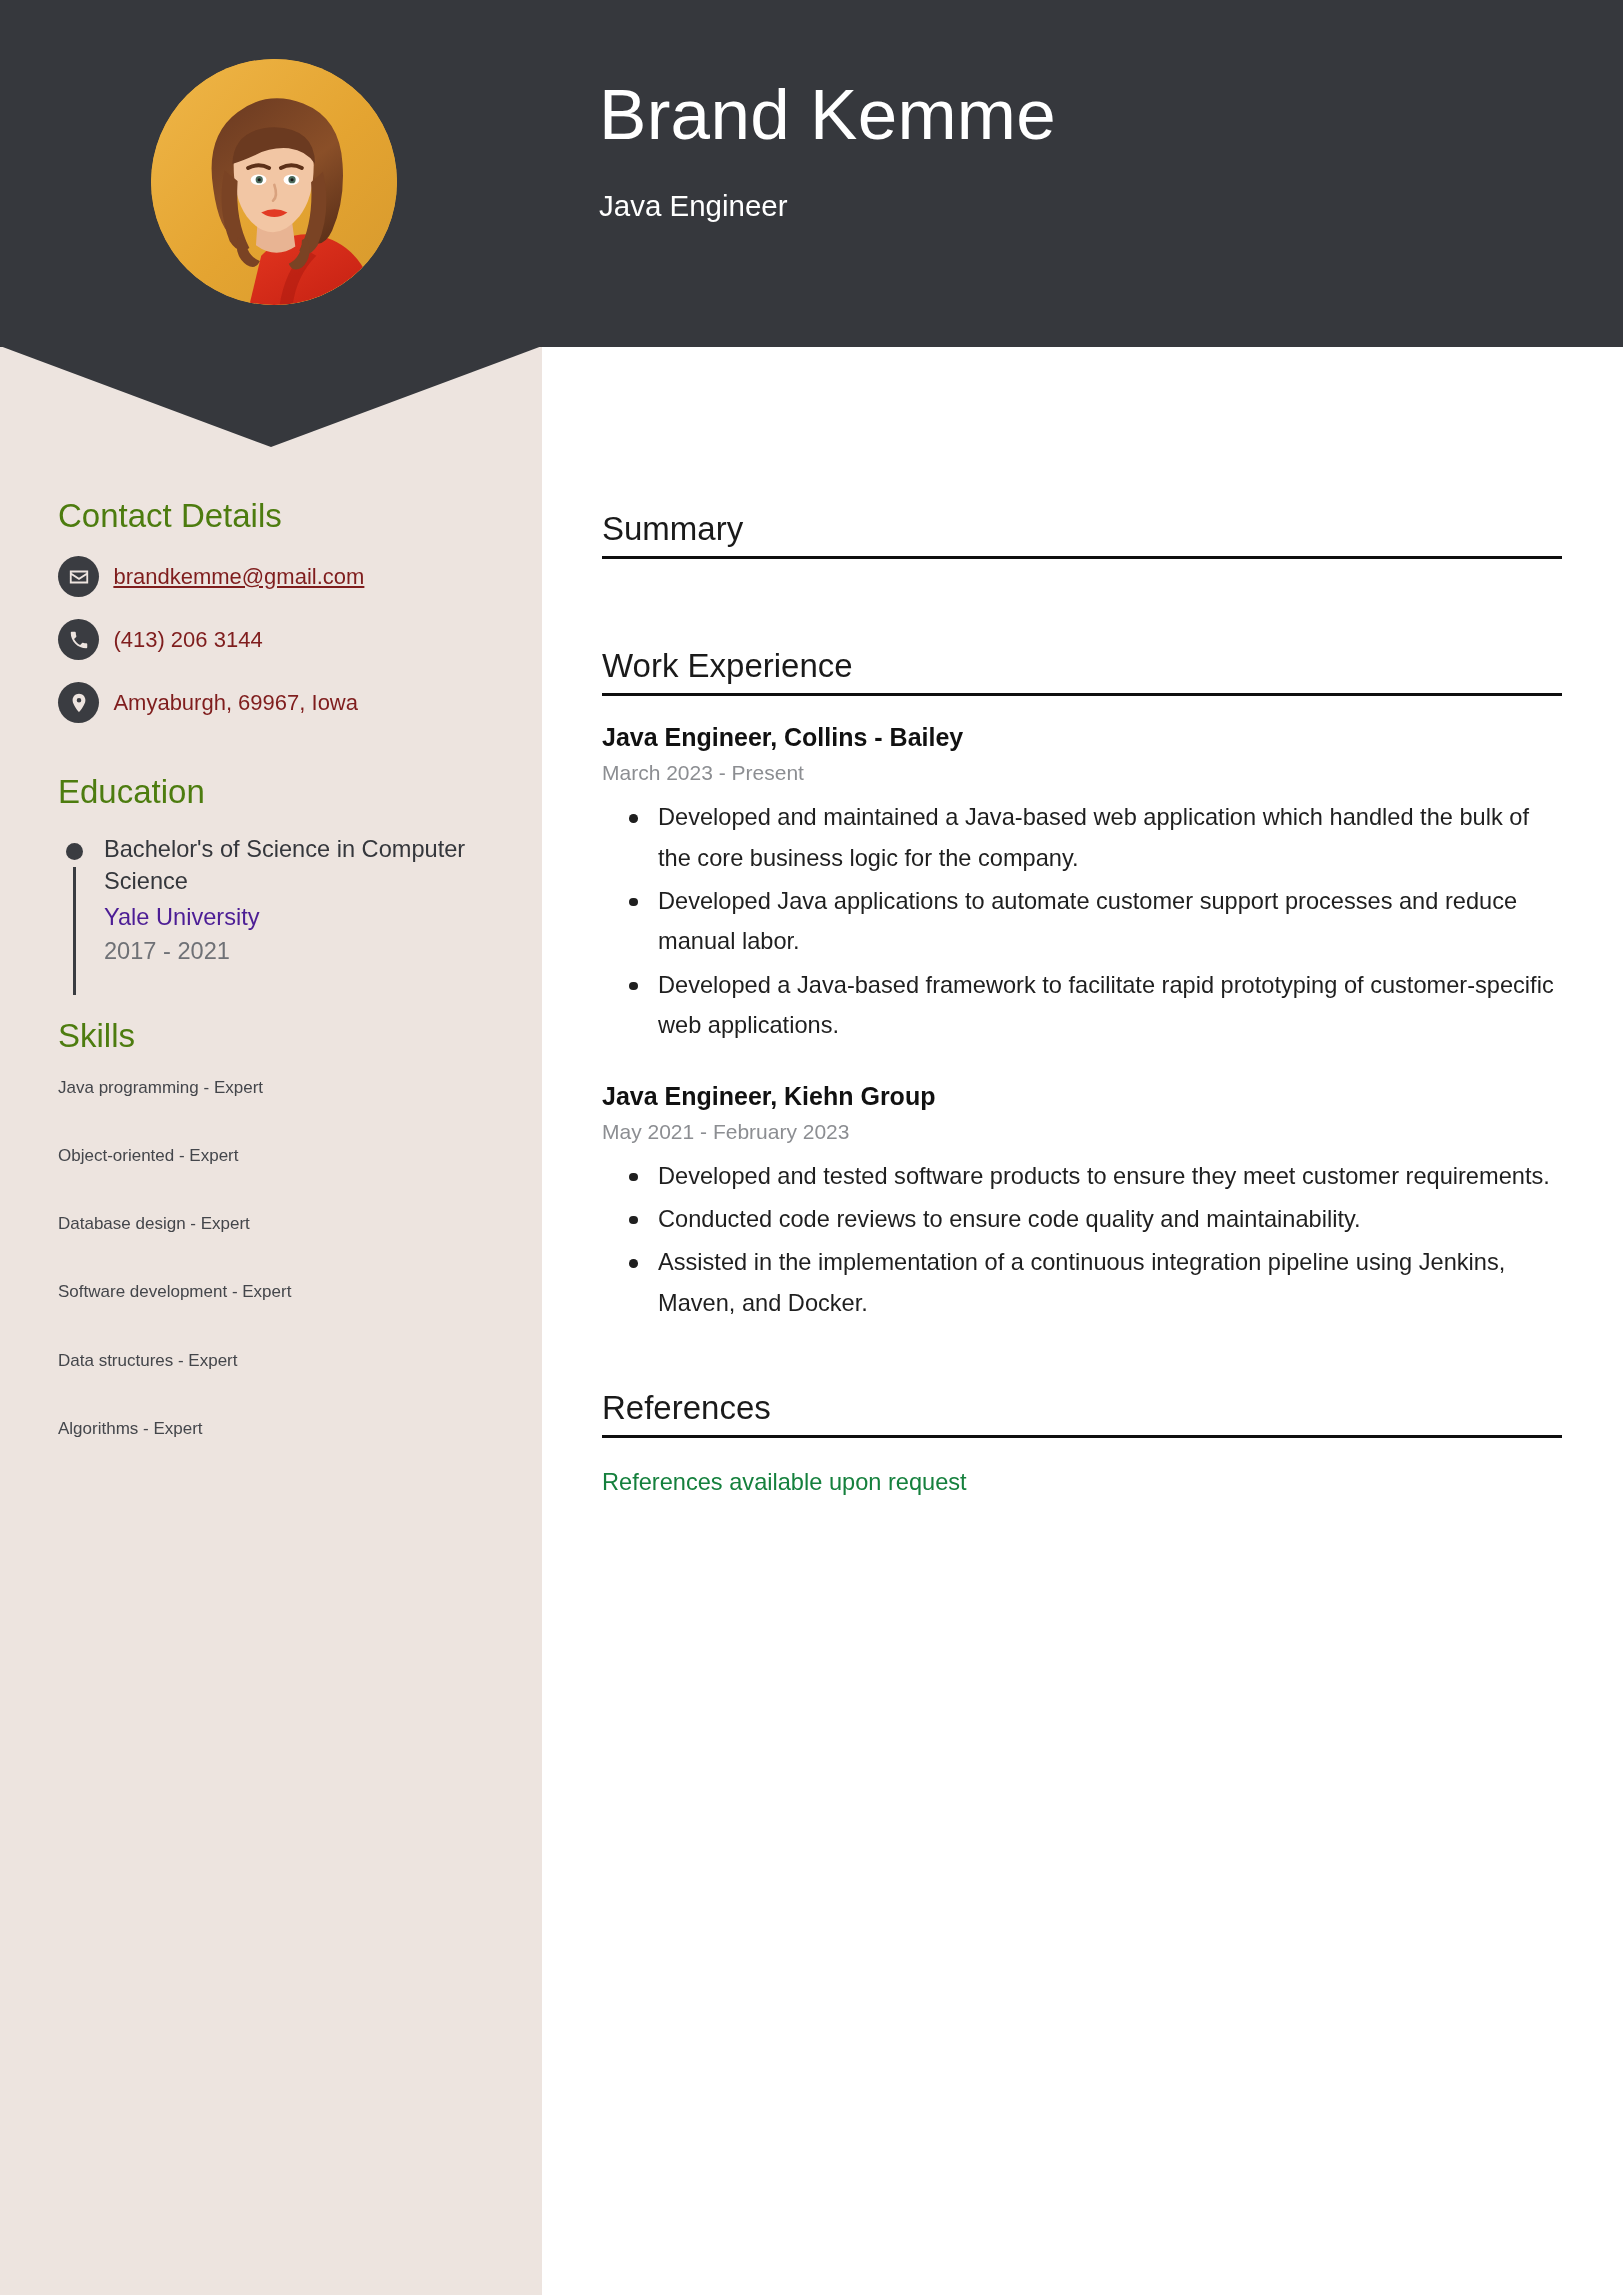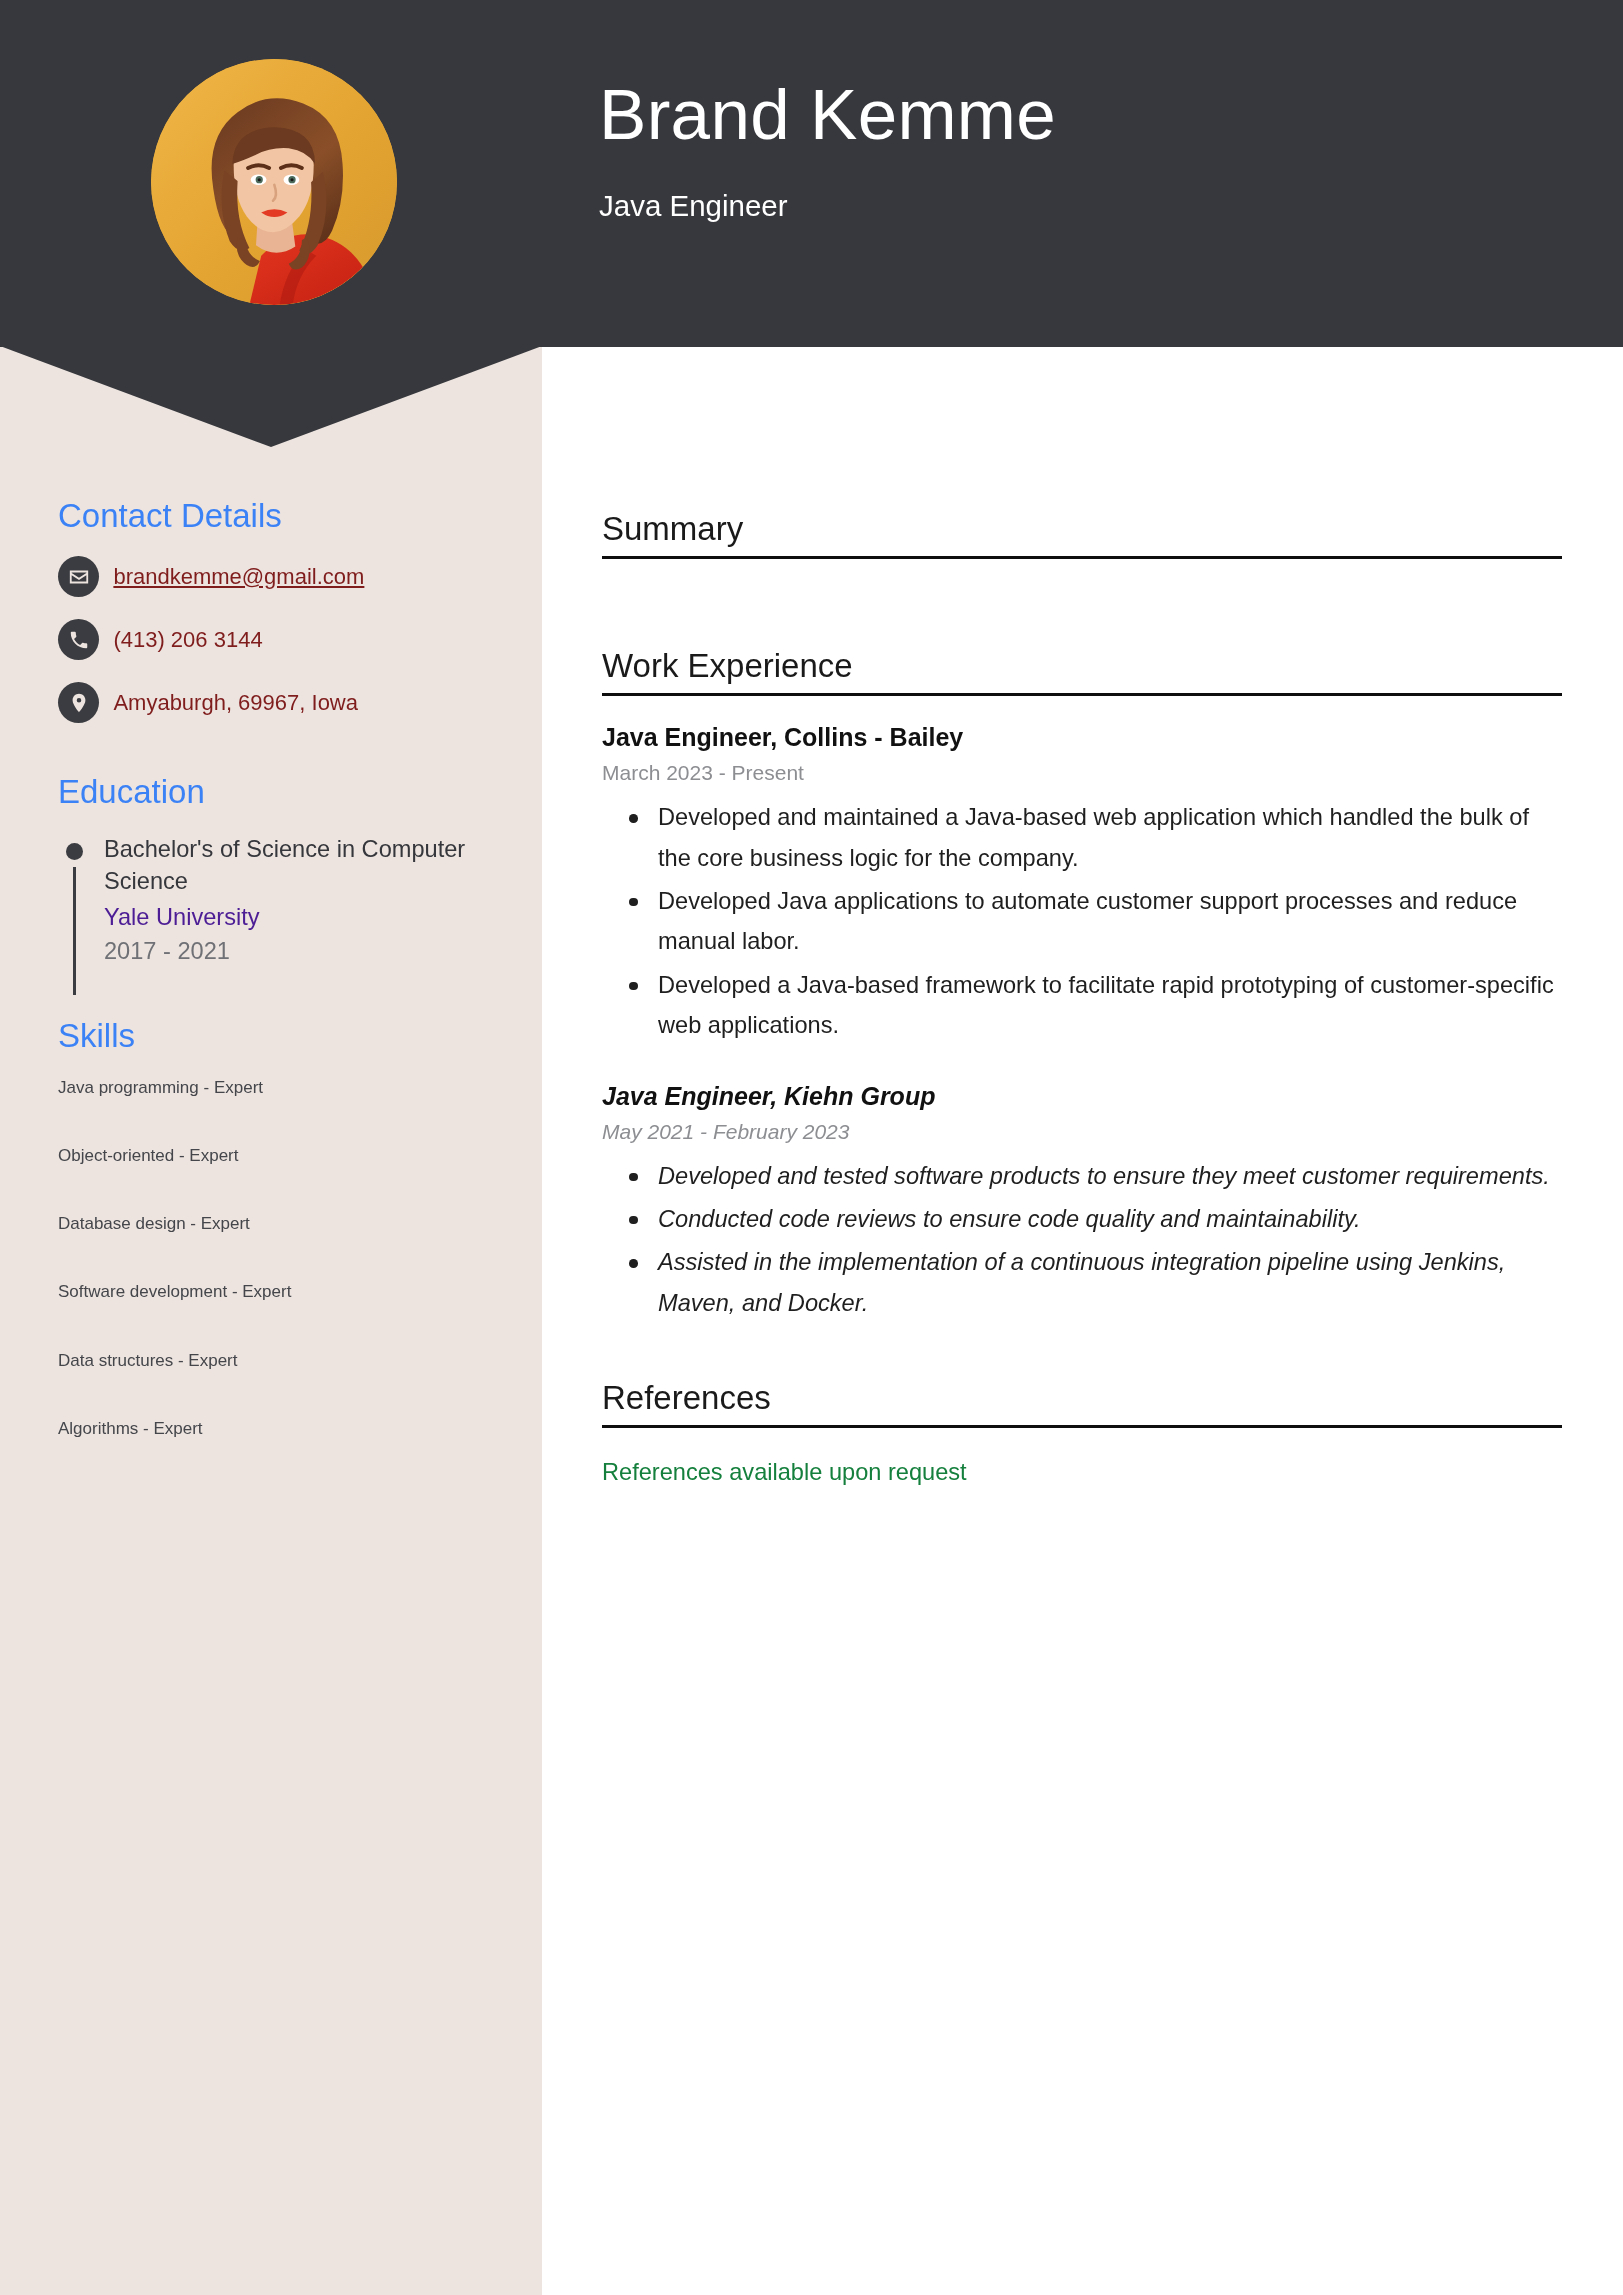--- a/index.html
+++ b/index.html
@@ -43,21 +43,21 @@
   }
   #job-title{
     font-size:29.5px;line-height:1.0;font-weight:400;color:#ffffff;
     margin:41px 0 0 0;
   }
 
   
   #sidebar-inner{position:absolute;left:58px;top:498px;width:432px;}
 
   .side-heading{
-    font-size:33px;font-weight:400;color:#3b82f6;margin:0 0 22px 0;
+    font-size:33px;font-weight:400;color:#4d7c0f;margin:0 0 22px 0;
     line-height:1.1;
   }
   .side-heading.gap{margin-top:51px;}
 
   .contact-row{display:flex;align-items:center;margin-bottom:22px;}
   .contact-icon{
     flex:0 0 auto;width:41px;height:41px;border-radius:50%;
     background:#3A3C41;display:flex;align-items:center;justify-content:center;
     margin-right:14.4px;
   }
@@ -95,21 +95,21 @@
     font-size:33px;font-weight:400;color:#1A1A1A;margin:0 0 7.9px 0;
     line-height:1.12;
   }
   .section-rule{height:3.3px;background:#0E0E0E;width:100%;margin-bottom:26px;}
 
   .summary-text{
     font-size:23.6px;color:#1F1F1F;line-height:1.72;margin:0;
   }
 
   .job-block{margin-bottom:35px;}
-  .job-block:last-child{margin-bottom:6px;font-style:italic;}
+  .job-block:last-child{margin-bottom:16px;}
   .job-title{font-size:25px;font-weight:700;color:#111111;line-height:1.2;margin:0;}
   .job-dates{font-size:21px;color:#8C8E92;line-height:1.2;margin:7.9px 0 0 0;}
   .job-bullets{margin:11.8px 0 0 0;padding:0 0 0 56px;list-style:none;}
   .job-bullets li{
     position:relative;font-size:23.6px;color:#1F1F1F;line-height:1.72;
     margin-bottom:2.6px;
   }
   .job-bullets li::before{
     content:"";position:absolute;left:-29px;top:17px;
     width:8.5px;height:8.5px;border-radius:50%;background:#1F1F1F;

